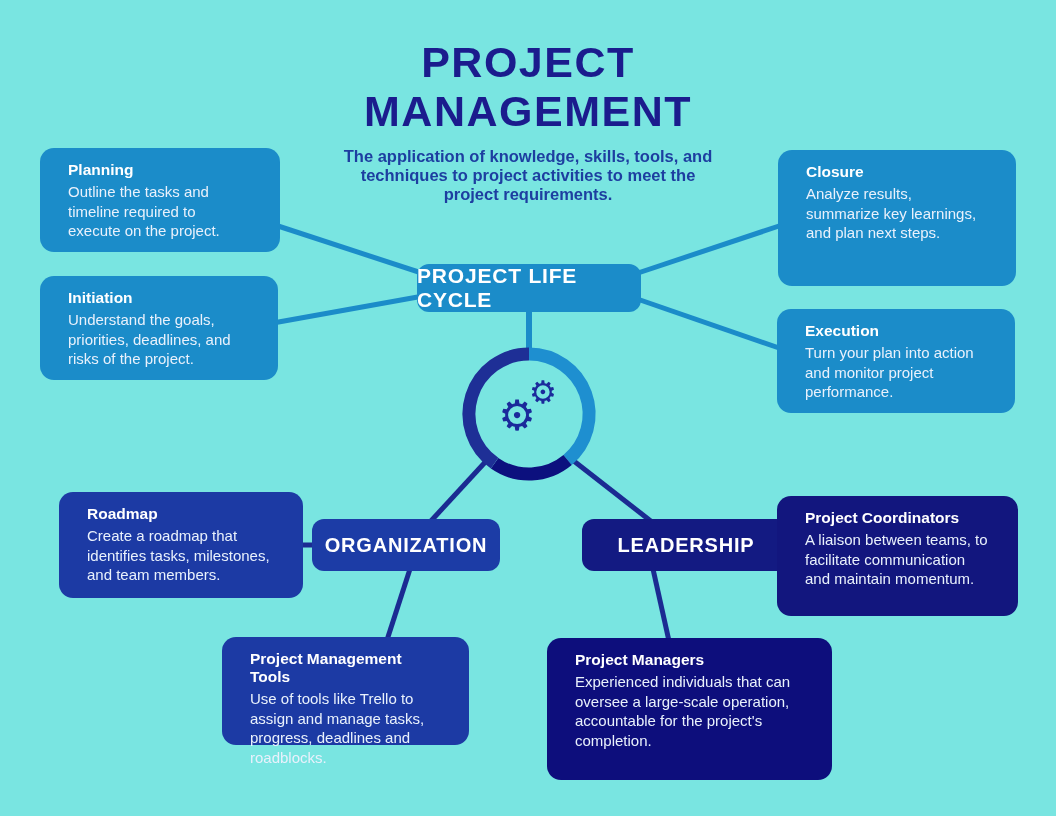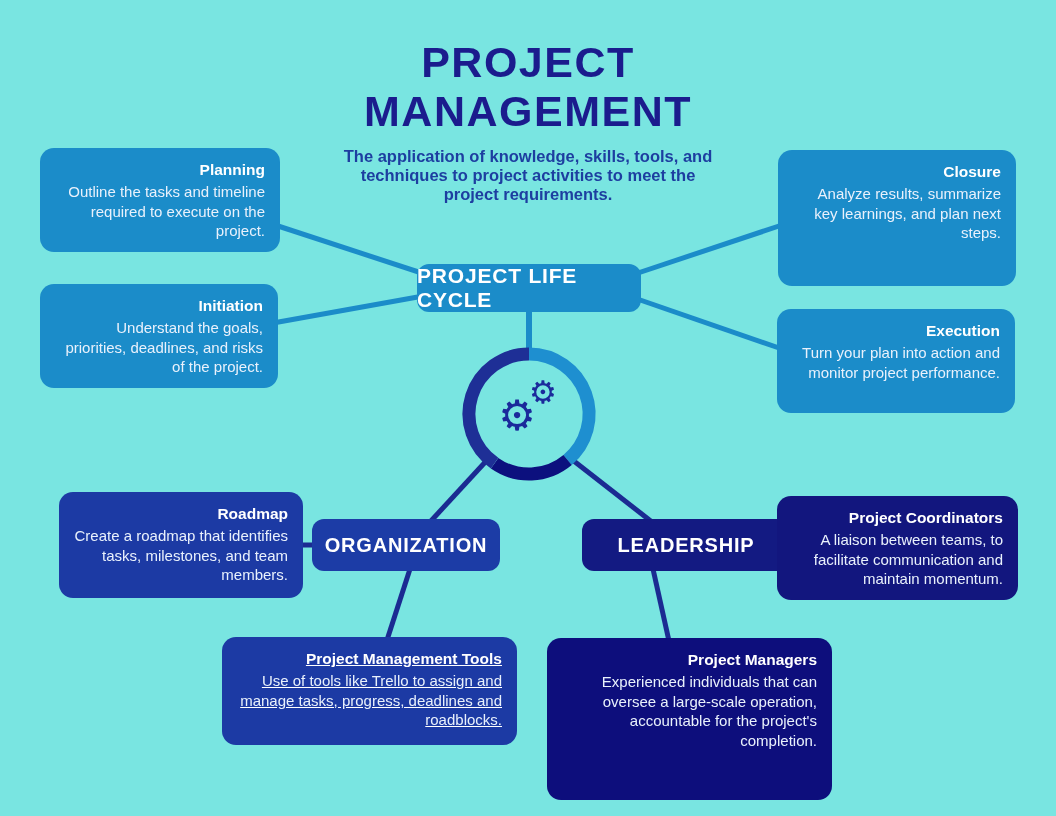--- a/index.html
+++ b/index.html
@@ -28,34 +28,33 @@
     font-size:43px;line-height:49px;letter-spacing:1.5px;
   }
   .subtitle{
     position:absolute;top:147px;left:50%;transform:translateX(-50%);
     width:392px;text-align:center;
     color:var(--subtitle-blue);
     font-size:16.5px;line-height:19px;font-weight:600;
   }
   .box{
     position:absolute;border-radius:14px;
-    padding:13px 15px;box-sizing:border-box;
+    padding:13px 28px;box-sizing:border-box;
     color:#fff;
-    text-align:right;
   }
   .box h3{margin:0 0 3px 0;font-size:15.5px;font-weight:bold;color:var(--text-white);}
   .box p{margin:0;font-size:15px;line-height:19.5px;color:#e9f1fc;}
   #box-planning            {left:40px; top:148px; width:240px;height:104px;background:var(--medium-blue);}
-  #box-initiation          {left:40px; top:284px; width:238px;height:104px;background:var(--medium-blue);}
+  #box-initiation          {left:40px; top:276px; width:238px;height:104px;background:var(--medium-blue);}
   #box-closure             {left:778px;top:150px; width:238px;height:136px;background:var(--medium-blue);}
   #box-execution           {left:777px;top:309px; width:238px;height:104px;background:var(--medium-blue);}
   #box-roadmap             {left:38px; top:492px; width:244px;height:106px;background:var(--royal-blue);margin-left:21px;}
-  #box-pm-tools            {left:222px;top:637px; width:295px;height:108px;background:var(--royal-blue);text-decoration:underline;}
-  #box-project-managers    {left:547px;top:638px; width:285px;height:162px;background:var(--dark-navy);}
-  #box-project-coordinators{left:777px;top:496px; width:241px;height:104px;background:var(--navy-2);}
+  #box-pm-tools            {left:222px;top:637px; width:247px;height:108px;background:var(--royal-blue);}
+  #box-project-managers    {left:547px;top:638px; width:285px;height:142px;background:var(--dark-navy);}
+  #box-project-coordinators{left:777px;top:496px; width:241px;height:120px;background:var(--navy-2);}
   .node{
     position:absolute;border-radius:12px;color:var(--text-white);
     font-weight:bold;display:flex;align-items:center;justify-content:center;
     letter-spacing:0.8px;
   }
   #node-life-cycle  {left:417px;top:264px;width:224px;height:48px;font-size:21px;background:var(--medium-blue);}
   #node-organization{left:312px;top:519px;width:188px;height:52px;font-size:20px;background:var(--organization-blue);}
   #node-leadership  {left:546px;top:519px;width:208px;height:52px;font-size:20px;background:var(--leadership-navy);margin-left:36px;}
   .gear{
     position:absolute;transform:translate(-50%,-50%);

